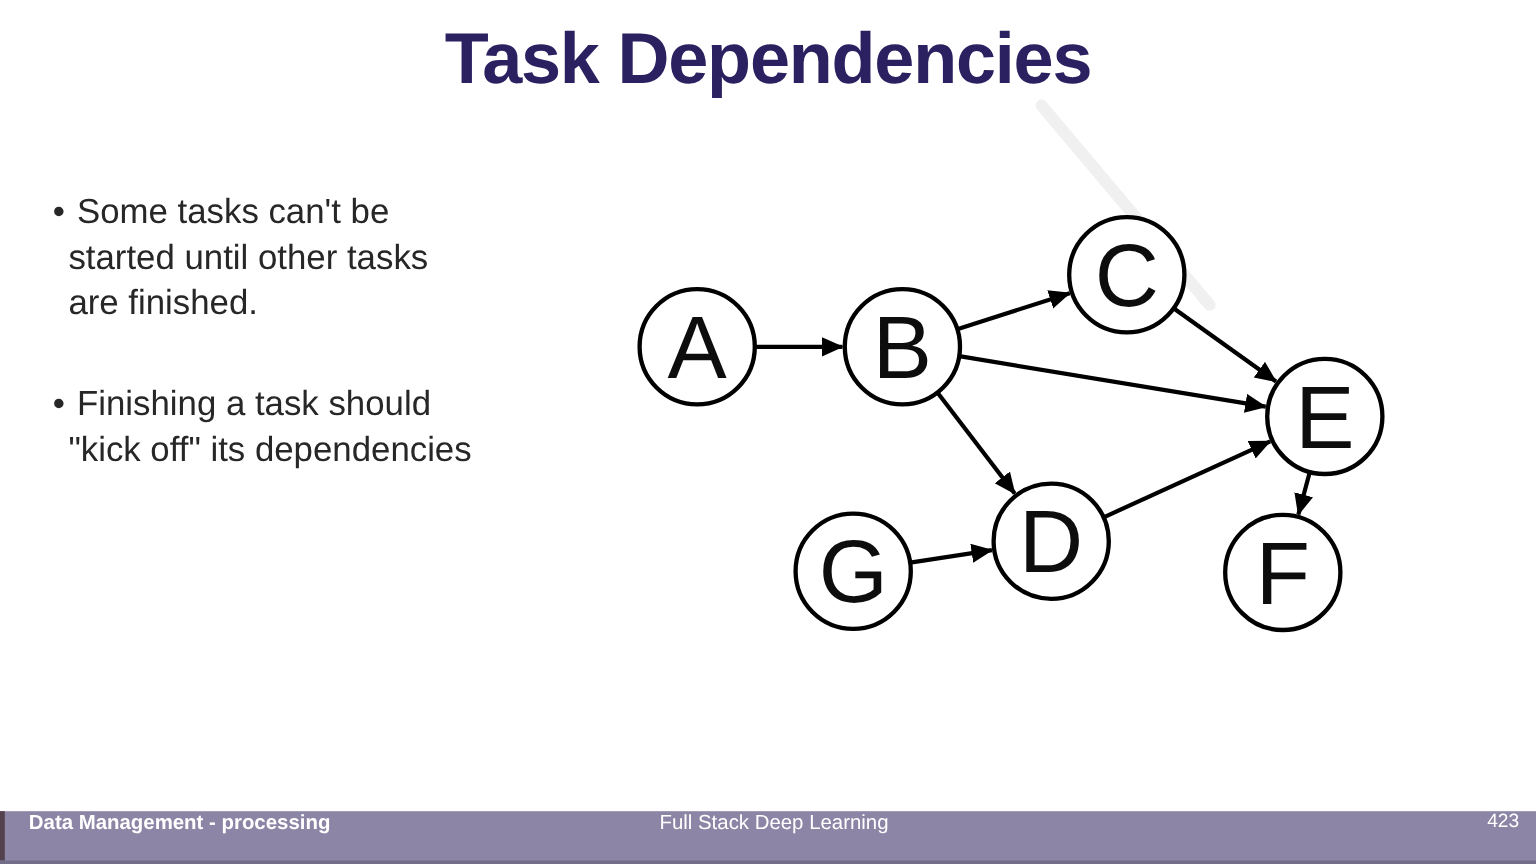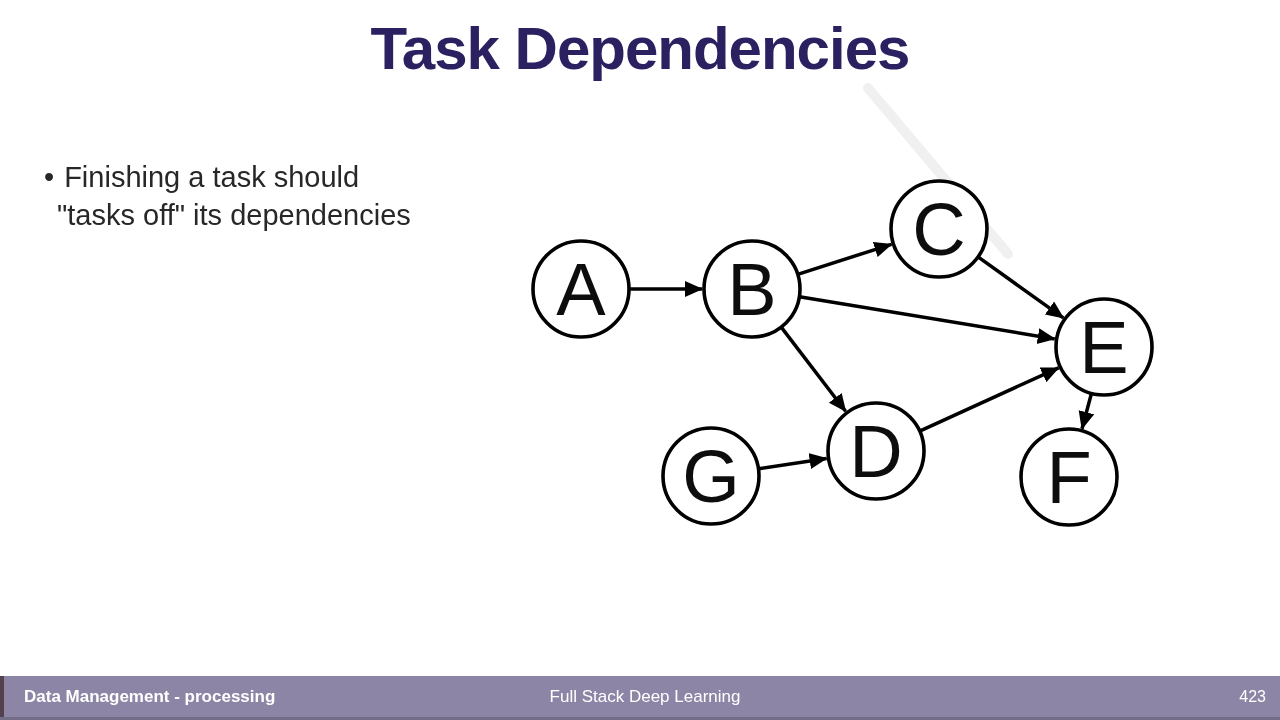--- a/index.html
+++ b/index.html
@@ -58,21 +58,21 @@
   }
 
   
   .footer {
     position: absolute;
     left: 0; right: 0; bottom: 0;
     height: 44px;
     background: var(--footer_bg, #8c85a6);
     border-bottom: 3px solid rgba(0,0,0,0.18);
     display: flex;
-    align-items: center;
+    align-items: flex-start;
     color: var(--footer_text, #ffffff);
     font-size: 17px;
     z-index: 2;
     margin-top: 27px;
   }
   .footer-strip {
     position: absolute;
     left: 0; top: 0; bottom: 0;
     width: 4px;
     background: var(--footer_strip, #54414e);
@@ -82,22 +82,25 @@
   .footer-right { flex: 1; text-align: right; padding-right: 14px; font-weight: 400; font-size: 16px; }
 </style>
 </head>
 <body>
 
 <div class="slide">
 
   <h1 class="slide-title">Task Dependencies</h1>
 
   <div class="bullets">
+    <p class="bullet"><span class="dot">•</span><span>Some tasks can't be
+started until other tasks
+are finished.</span></p>
     <p class="bullet"><span class="dot">•</span><span>Finishing a task should
-"tasks off" its dependencies</span></p>
+"kick off" its dependencies</span></p>
   </div>
 
   <svg id="graph-svg" class="graph-svg" viewBox="0 0 1280 720" xmlns="http://www.w3.org/2000/svg">
       <defs>
         <marker id="arrow" markerUnits="userSpaceOnUse" markerWidth="24" markerHeight="20" refX="17" refY="8" orient="auto">
           <path d="M0,0 L18,8 L0,16 Z" fill="#000"></path>
         </marker>
       </defs>
       <line x1="868" y1="88" x2="1008" y2="254" stroke="rgba(0,0,0,0.06)" stroke-width="10" stroke-linecap="round"></line>
       <line x1="629.0" y1="289.0" x2="702.0" y2="289.0" stroke="var(--node_stroke,#000)" stroke-width="3.5" marker-end="url(#arrow)"></line>

